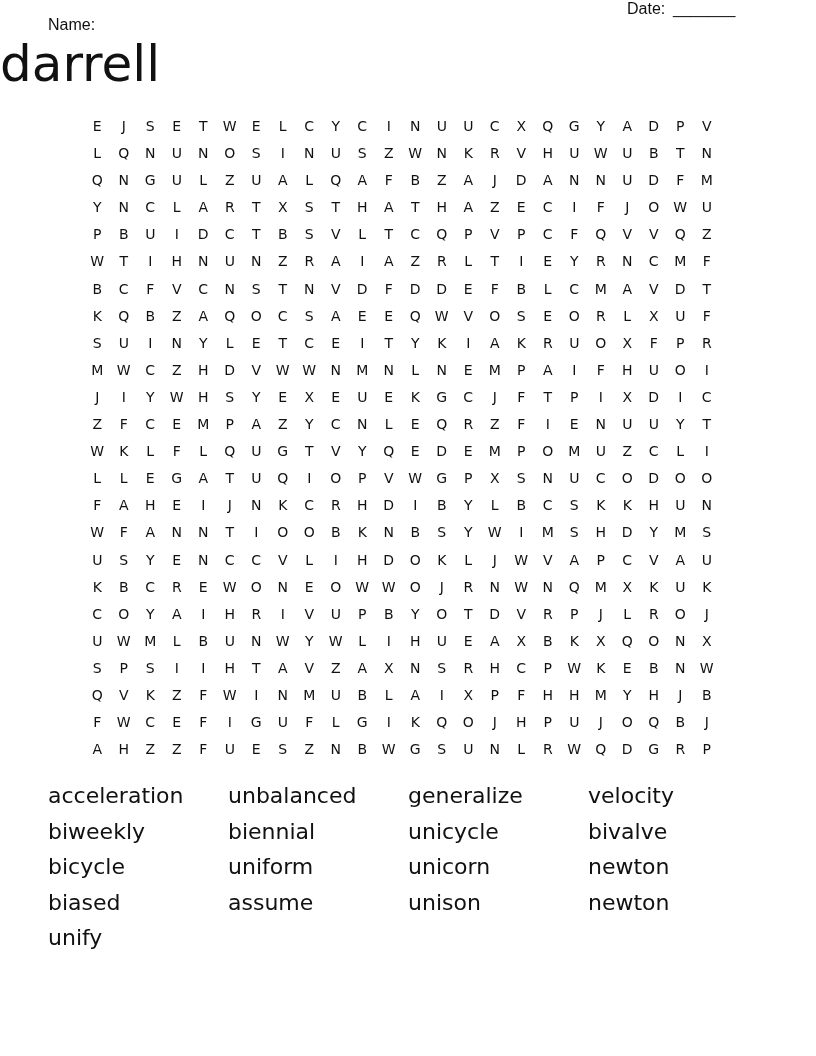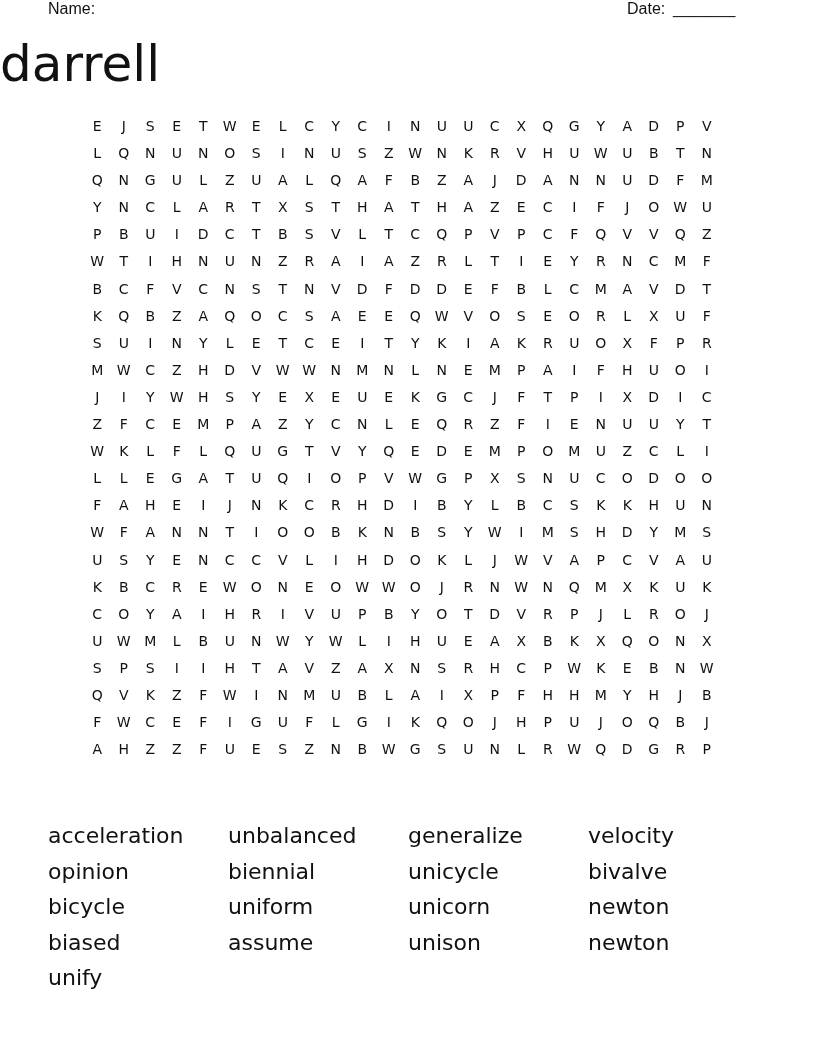--- a/index.html
+++ b/index.html
@@ -1,27 +1,27 @@
 <!DOCTYPE html>
 <html><head>
 <meta charset="utf-8">
 <style>
   html, body { margin: 0; padding: 0; background: #ffffff; }
   body { width: 816px; height: 1056px; position: relative; overflow: hidden; color: #111; }
   .header { position: absolute; top: 0; left: 48px; width: 700px; height: 20px; font-family: "Liberation Sans", sans-serif; font-size: 16px; }
-  .name-label { position: absolute; left: 0; top: 0; }
+  .name-label { position: absolute; left: 0; top: 16px; }
   .name-line { position: absolute; left: 56px; top: 0; }
   .date-label { position: absolute; left: 579px; top: 0; }
   .date-line { position: absolute; left: 625px; top: 0; }
   .title { position: absolute; top: 32px; left: 0; width: 816px; text-align: left; font-family: "DejaVu Sans", sans-serif; font-size: 50px; line-height: 64px; letter-spacing: 0px; }
   .grid { position: absolute; top: 113px; left: 84px; }
   .grid-row { display: flex; height: 27.1px; }
   .cell { width: 26.5px; text-align: center; font-family: "DejaVu Sans", sans-serif; font-size: 14px; line-height: 27px; }
   .words { position: absolute; top: 780px; left: 48px; display: grid; grid-template-columns: 180px 180px 180px 180px; grid-auto-rows: 35.6px; }
-  .word { font-family: "DejaVu Sans", sans-serif; font-size: 22px; line-height: 32px; margin-top: 40px; }
+  .word { font-family: "DejaVu Sans", sans-serif; font-size: 22px; line-height: 32px; }
 </style>
 </head>
 <body>
 
 <div class="header">
   <span class="name-label">Name:</span>
   <span class="date-label">Date:</span>
   <span class="date-line">_______</span>
 </div>
 
@@ -652,21 +652,21 @@
       <span class="cell">R</span>
       <span class="cell">P</span>
     </div>
   </div>
 
 <div class="words" id="words">
     <div class="word">acceleration</div>
     <div class="word">unbalanced</div>
     <div class="word">generalize</div>
     <div class="word">velocity</div>
-    <div class="word">opinion</div>
+    <div class="word">biweekly</div>
     <div class="word">biennial</div>
     <div class="word">unicycle</div>
     <div class="word">bivalve</div>
     <div class="word">bicycle</div>
     <div class="word">uniform</div>
     <div class="word">unicorn</div>
     <div class="word">newton</div>
     <div class="word">biased</div>
     <div class="word">assume</div>
     <div class="word">unison</div>

